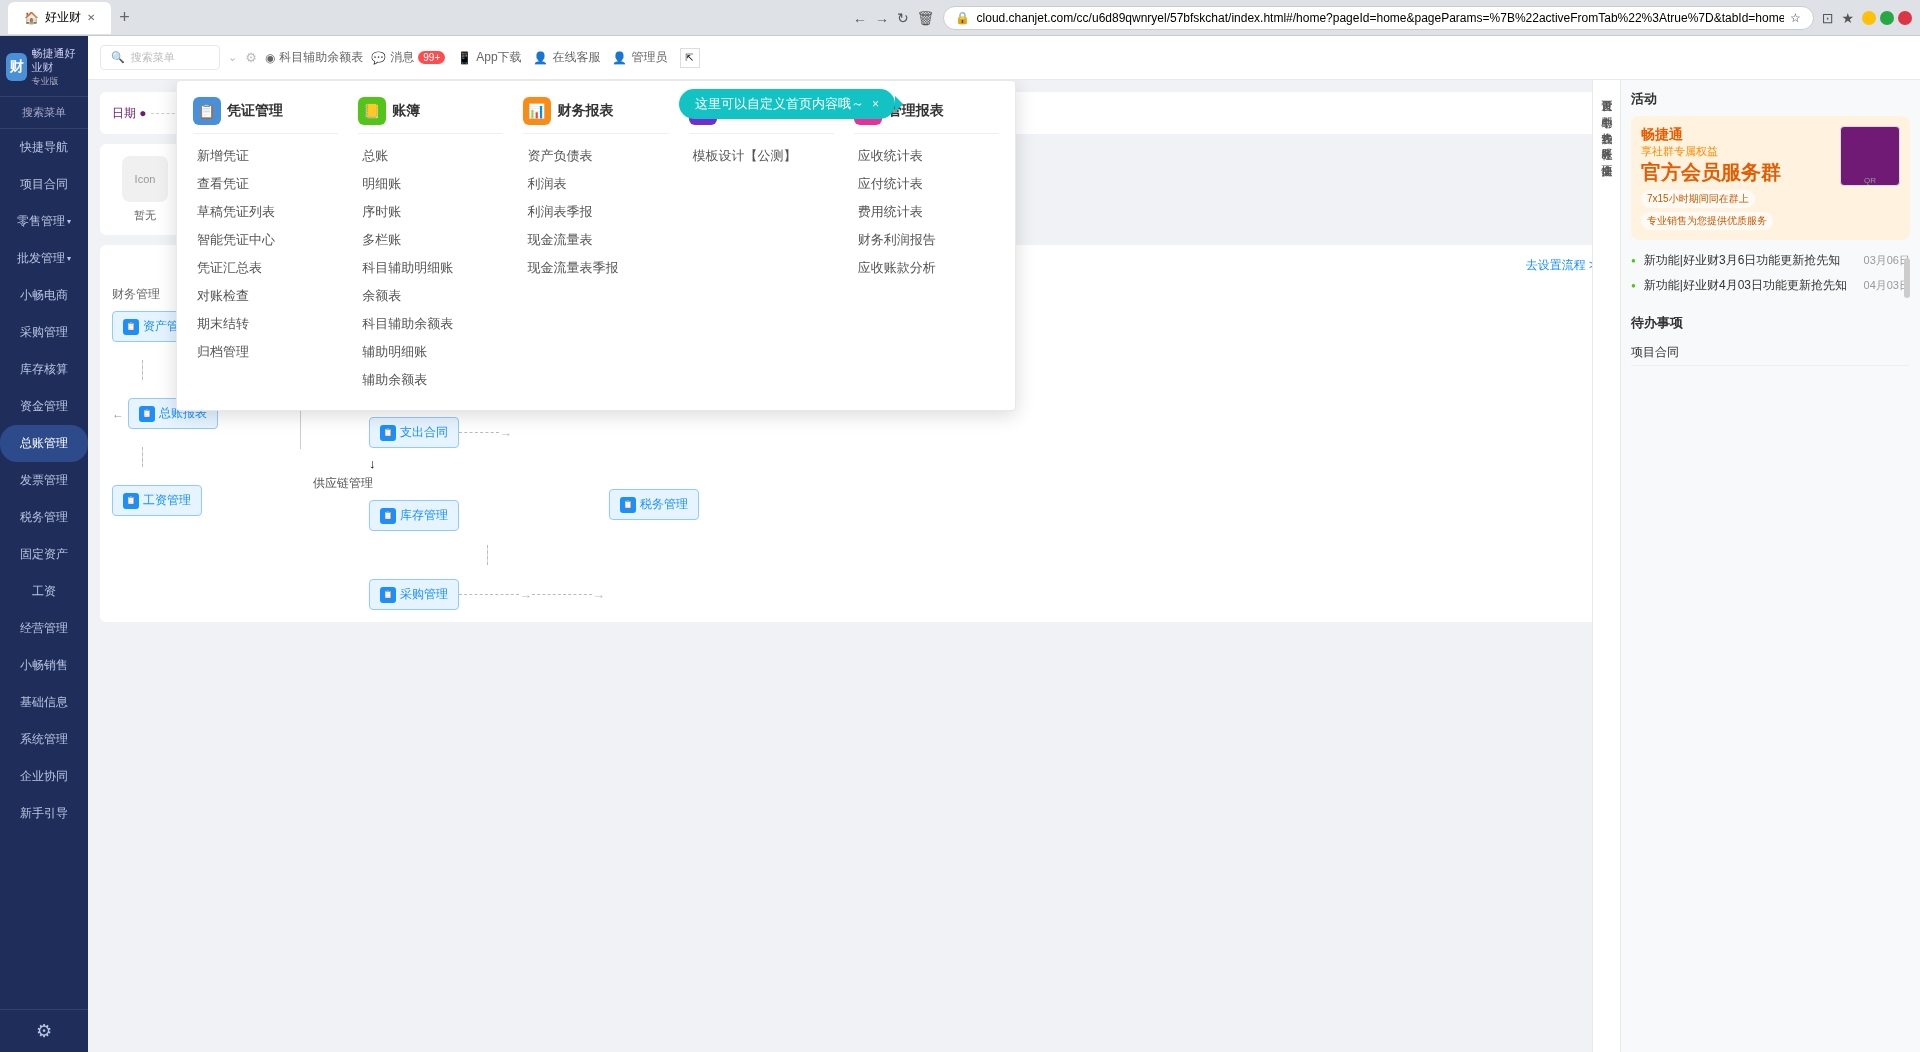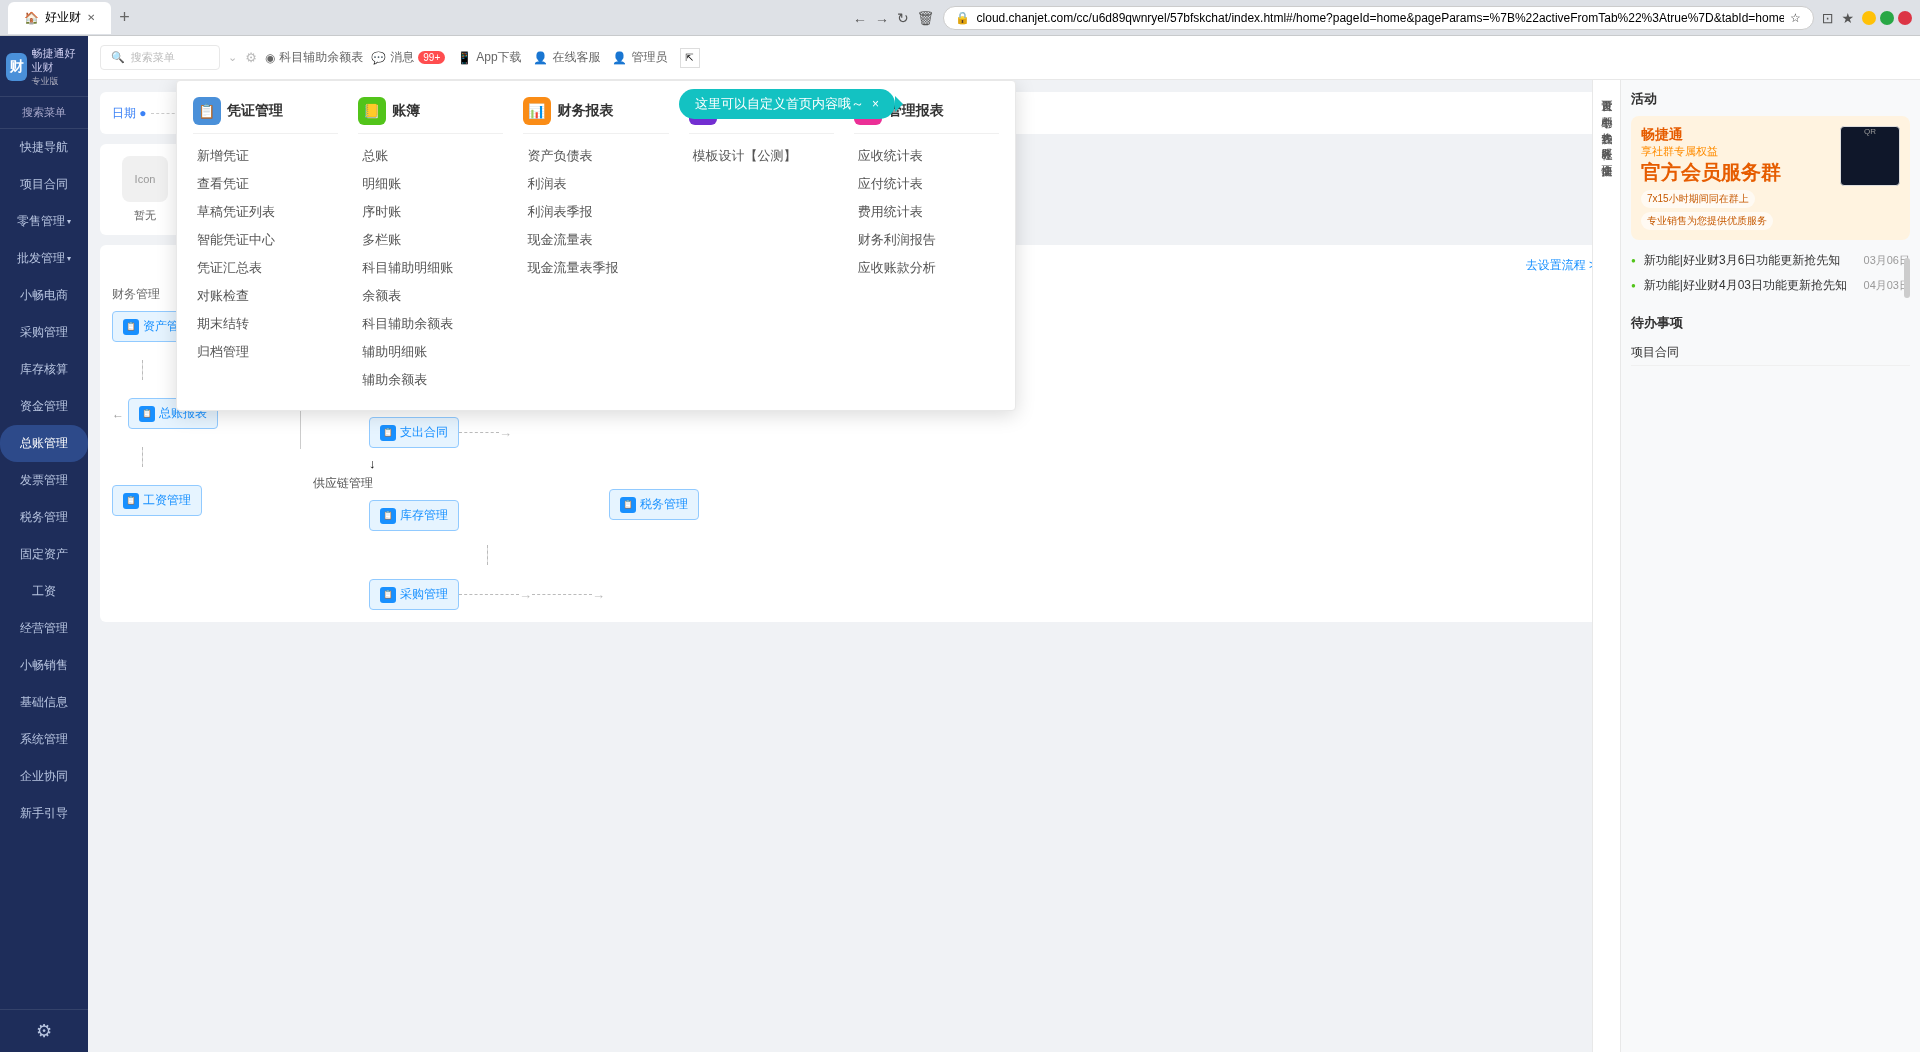--- a/index.html
+++ b/index.html
@@ -365,25 +365,25 @@
       color: #e65c00;
     }
     .banner-subtitle { font-size: 11px; color: #ff8c00; }
     .banner-big { font-size: 20px; font-weight: bold; color: #e65c00; }
     .qr-placeholder {
       position: absolute;
       right: 10px;
       top: 10px;
       width: 60px;
       height: 60px;
-      background: #0f172a;
+      background: #701a75;
       border: 1px solid #ddd;
       border-radius: 4px;
       display: flex;
-      align-items: flex-start;
+      align-items: flex-end;
       justify-content: center;
       font-size: 8px;
       color: #999;
     }
     .news-list { list-style: none; }
     .news-item {
       display: flex;
       justify-content: space-between;
       align-items: center;
       padding: 4px 0;
@@ -670,21 +670,21 @@
         <div class="expand-btn">⇱</div>
       </div>
     </div>
 
     <div class="content-area">
 
       <div class="center-panel">
 
         <div class="quick-nav">
           <div class="breadcrumb-steps">
-            <span style="color:#3b82f6;font-size:12px;">日期 ●</span>
+            <span style="color:#701a75;font-size:12px;">日期 ●</span>
             <div class="step-line"></div>
             <div class="step-item">
               <div class="step-num">6</div>
               <span>充善期初</span>
               <span class="step-dot">●</span>
             </div>
             <div class="step-line"></div>
             <div class="step-item">
               <div class="step-num">7</div>
               <span>学习开单登报表</span>

